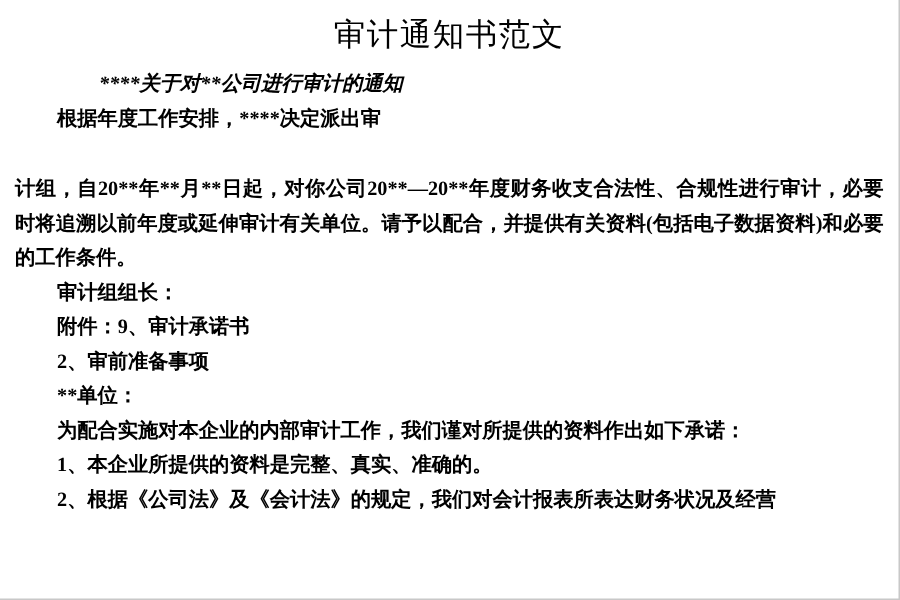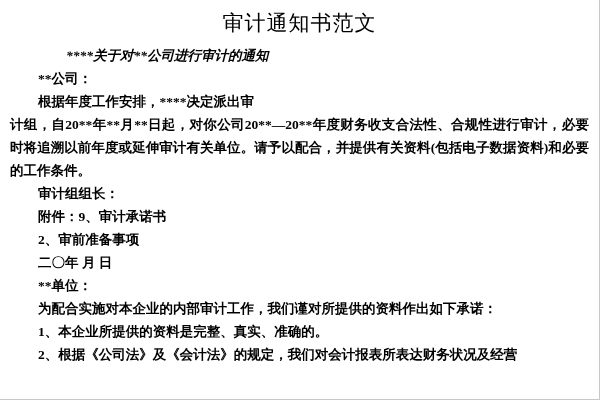--- a/index.html
+++ b/index.html
@@ -47,38 +47,37 @@
   }
   .indent-1 {
     text-indent: 28px;
   }
   .indent-3 {
     text-indent: 56px;
     font-style: italic;
   }
   .flow {
     text-indent: 0;
+    margin-top: 24px;
   }
 </style>
 </head>
 <body>
 
 <div class="page">
 
   <div class="doc-title">审计通知书范文</div>
 
   <div class="body-text">
     <p class="p indent-3">****关于对**公司进行审计的通知</p>
-    <p class="p indent-1">**公司：</p>
     <p class="p indent-1">根据年度工作安排，****决定派出审</p>
     <p class="p flow">计组，自20**年**月**日起，对你公司20**—20**年度财务收支合法性、合规性进行审计，必要时将追溯以前年度或延伸审计有关单位。请予以配合，并提供有关资料(包括电子数据资料)和必要的工作条件。</p>
     <p class="p indent-1">审计组组长：</p>
     <p class="p indent-1">附件：9、审计承诺书</p>
     <p class="p indent-1">2、审前准备事项</p>
-    <p class="p indent-1">二〇年 月 日</p>
     <p class="p indent-1">**单位：</p>
     <p class="p indent-1">为配合实施对本企业的内部审计工作，我们谨对所提供的资料作出如下承诺：</p>
     <p class="p indent-1">1、本企业所提供的资料是完整、真实、准确的。</p>
     <p class="p indent-1">2、根据《公司法》及《会计法》的规定，我们对会计报表所表达财务状况及经营</p>
 
   </div>
 
 </div>
 
 </body></html>

